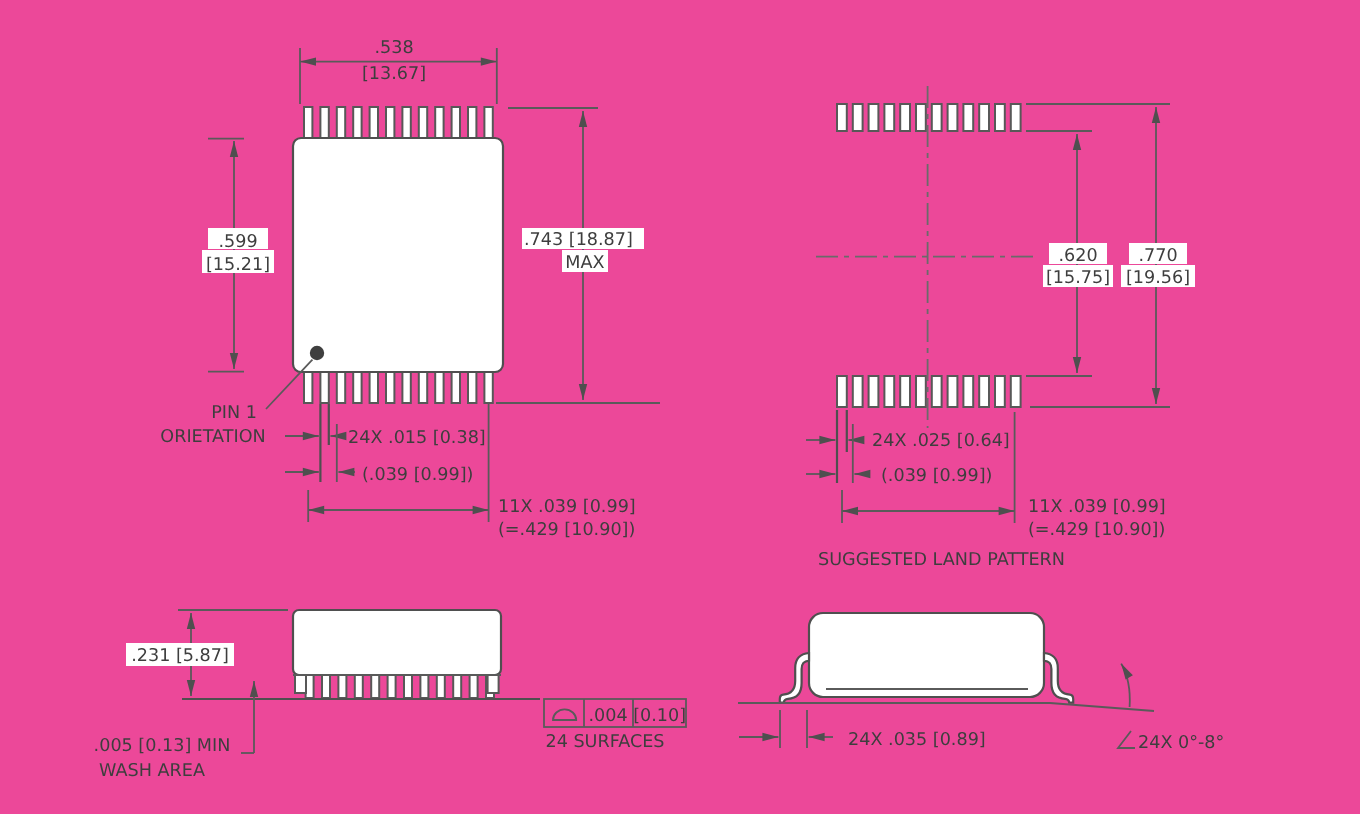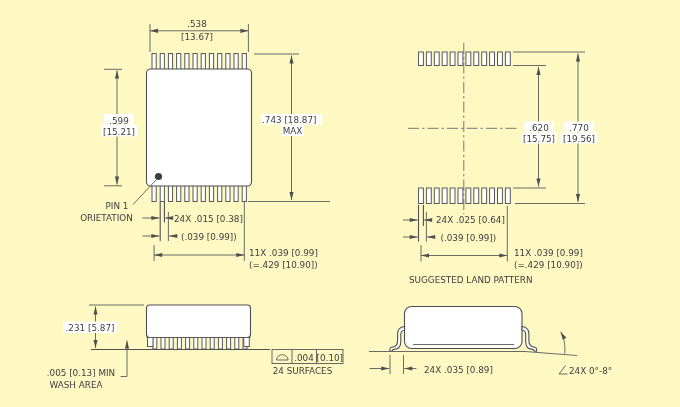--- a/index.html
+++ b/index.html
@@ -1,16 +1,16 @@
 <!DOCTYPE html>
 <html><head>
 <meta charset="utf-8">
 <style>
   html,body{margin:0;padding:0;background:#ffffff;}
-  .stage{position:relative;width:680px;height:407px;background:#fef9c3;overflow:hidden;}
+  .stage{position:relative;width:680px;height:407px;background:#ec4899;overflow:hidden;}
   svg{display:block;}
   .obj{fill:#ffffff;stroke:#4f4f4f;stroke-width:1.1;}
   .pingrp rect{fill:#ffffff;stroke:#585858;stroke-width:1;}
   .ln{fill:none;stroke:#5a5a5a;stroke-width:0.9;}
   .thick{fill:none;stroke:#4f4f4f;stroke-width:1.1;}
   .ctr{fill:none;stroke:#6a6a6a;stroke-width:0.9;stroke-dasharray:11 3 2.5 3;}
   .bg{fill:#ffffff;stroke:none;}
   .txt{font-family:"DejaVu Sans","Liberation Sans",sans-serif;font-size:8.8px;fill:#3e3e3e;}
   .mid{text-anchor:middle;}
   .dot{fill:#3f3f3f;stroke:none;}

